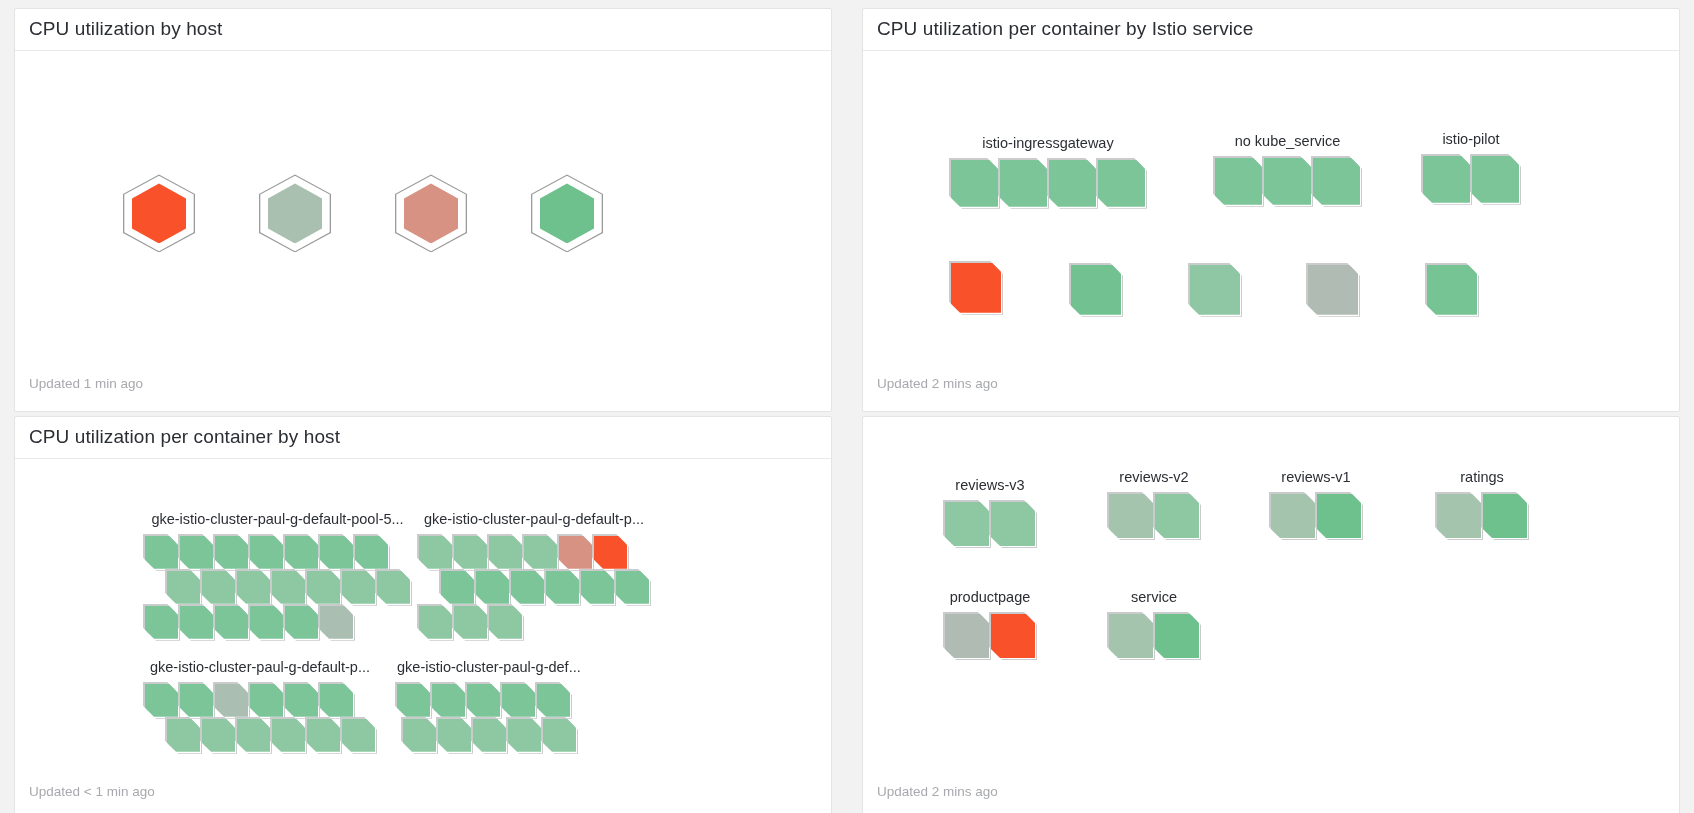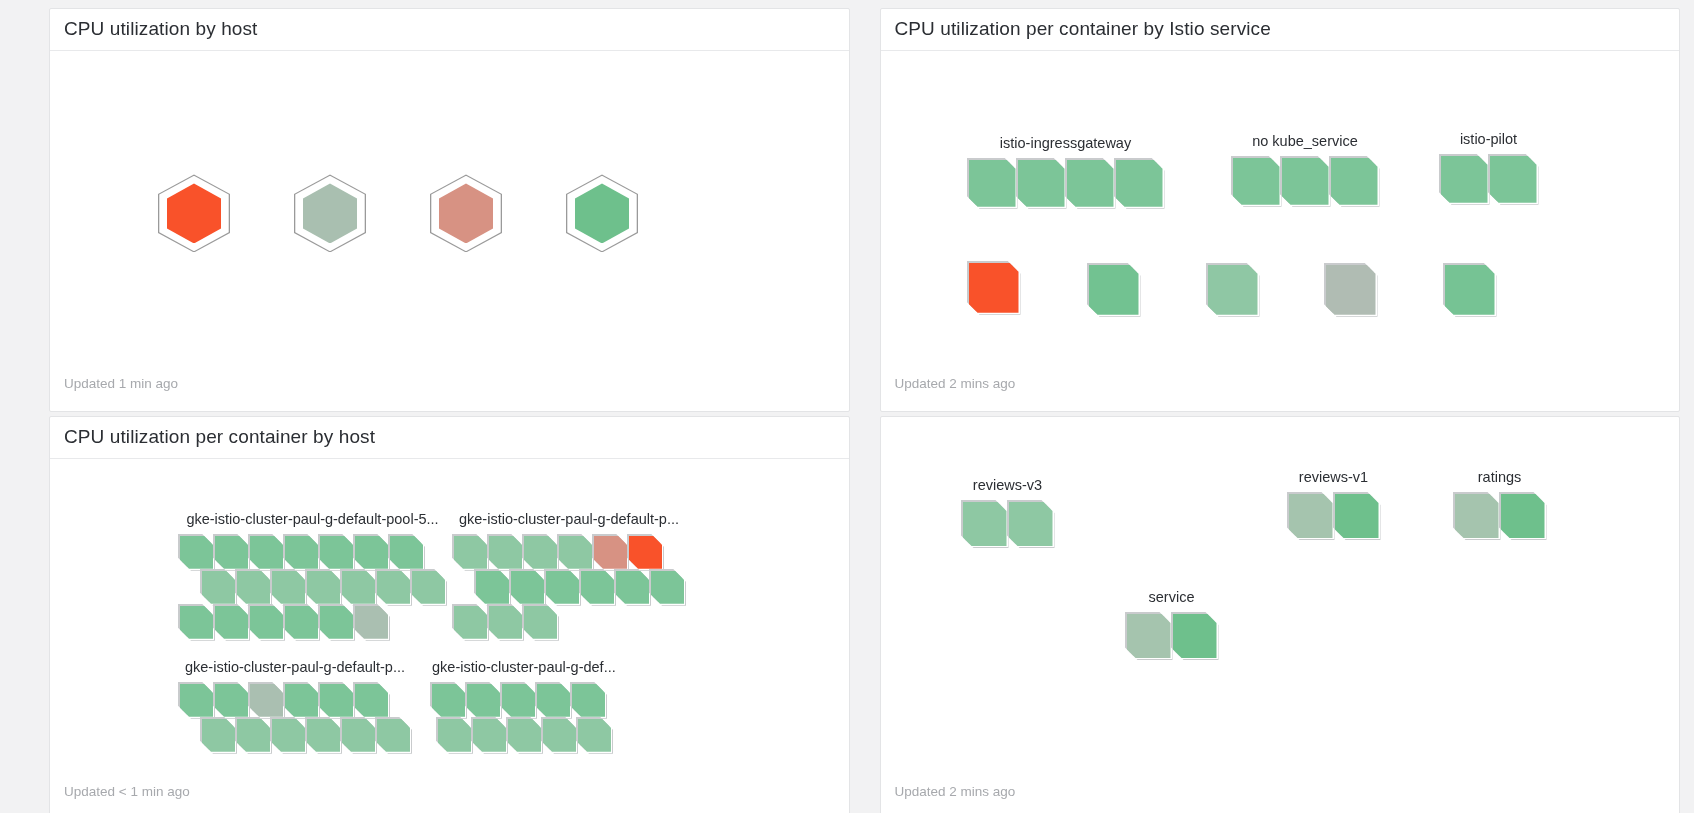--- a/index.html
+++ b/index.html
@@ -11,21 +11,20 @@
   }
   .grid{
     display:grid;
     grid-template-columns:1fr 1fr;
     grid-template-rows:404px 404px;
     column-gap:30px;
     row-gap:4px;
     padding:8px 14px 0 14px;
     box-sizing:border-box;
     height:813px;
-    margin-left:35px;
   }
   .panel{
     background:#ffffff;
     border:1px solid #e3e4e6;
     border-radius:2px;
     display:flex;
     flex-direction:column;
     position:relative;
     overflow:hidden;
   }
@@ -628,20 +627,37 @@
                 <div class="face" style="background: rgb(142, 200, 163);"></div>
               </div>
               <div class="tile" style="width: 44px; height: 44px;">
                 <div class="shadow"></div>
                 <div class="face-outline"></div>
                 <div class="face" style="background: rgb(142, 200, 163);"></div>
               </div>
             </div>
           </div>
         </div>
+        <div class="grp" style="left: 246px; top: 52px;">
+          <div class="grp-label">reviews-v2</div>
+          <div class="tiles">
+            <div class="trow" style="margin-left: 0px; margin-top: 0px;">
+              <div class="tile" style="width: 44px; height: 44px;">
+                <div class="shadow"></div>
+                <div class="face-outline"></div>
+                <div class="face" style="background: rgb(165, 196, 174);"></div>
+              </div>
+              <div class="tile" style="width: 44px; height: 44px;">
+                <div class="shadow"></div>
+                <div class="face-outline"></div>
+                <div class="face" style="background: rgb(142, 200, 163);"></div>
+              </div>
+            </div>
+          </div>
+        </div>
         <div class="grp" style="left: 408px; top: 52px;">
           <div class="grp-label">reviews-v1</div>
           <div class="tiles">
             <div class="trow" style="margin-left: 0px; margin-top: 0px;">
               <div class="tile" style="width: 44px; height: 44px;">
                 <div class="shadow"></div>
                 <div class="face-outline"></div>
                 <div class="face" style="background: rgb(165, 196, 174);"></div>
               </div>
               <div class="tile" style="width: 44px; height: 44px;">
@@ -658,20 +674,37 @@
             <div class="trow" style="margin-left: 0px; margin-top: 0px;">
               <div class="tile" style="width: 44px; height: 44px;">
                 <div class="shadow"></div>
                 <div class="face-outline"></div>
                 <div class="face" style="background: rgb(165, 196, 174);"></div>
               </div>
               <div class="tile" style="width: 44px; height: 44px;">
                 <div class="shadow"></div>
                 <div class="face-outline"></div>
                 <div class="face" style="background: rgb(110, 192, 140);"></div>
+              </div>
+            </div>
+          </div>
+        </div>
+        <div class="grp" style="left: 82px; top: 172px;">
+          <div class="grp-label">productpage</div>
+          <div class="tiles">
+            <div class="trow" style="margin-left: 0px; margin-top: 0px;">
+              <div class="tile" style="width: 44px; height: 44px;">
+                <div class="shadow"></div>
+                <div class="face-outline"></div>
+                <div class="face" style="background: rgb(176, 188, 179);"></div>
+              </div>
+              <div class="tile" style="width: 44px; height: 44px;">
+                <div class="shadow"></div>
+                <div class="face-outline"></div>
+                <div class="face" style="background: rgb(249, 82, 42);"></div>
               </div>
             </div>
           </div>
         </div>
         <div class="grp" style="left: 246px; top: 172px;">
           <div class="grp-label">service</div>
           <div class="tiles">
             <div class="trow" style="margin-left: 0px; margin-top: 0px;">
               <div class="tile" style="width: 44px; height: 44px;">
                 <div class="shadow"></div>

